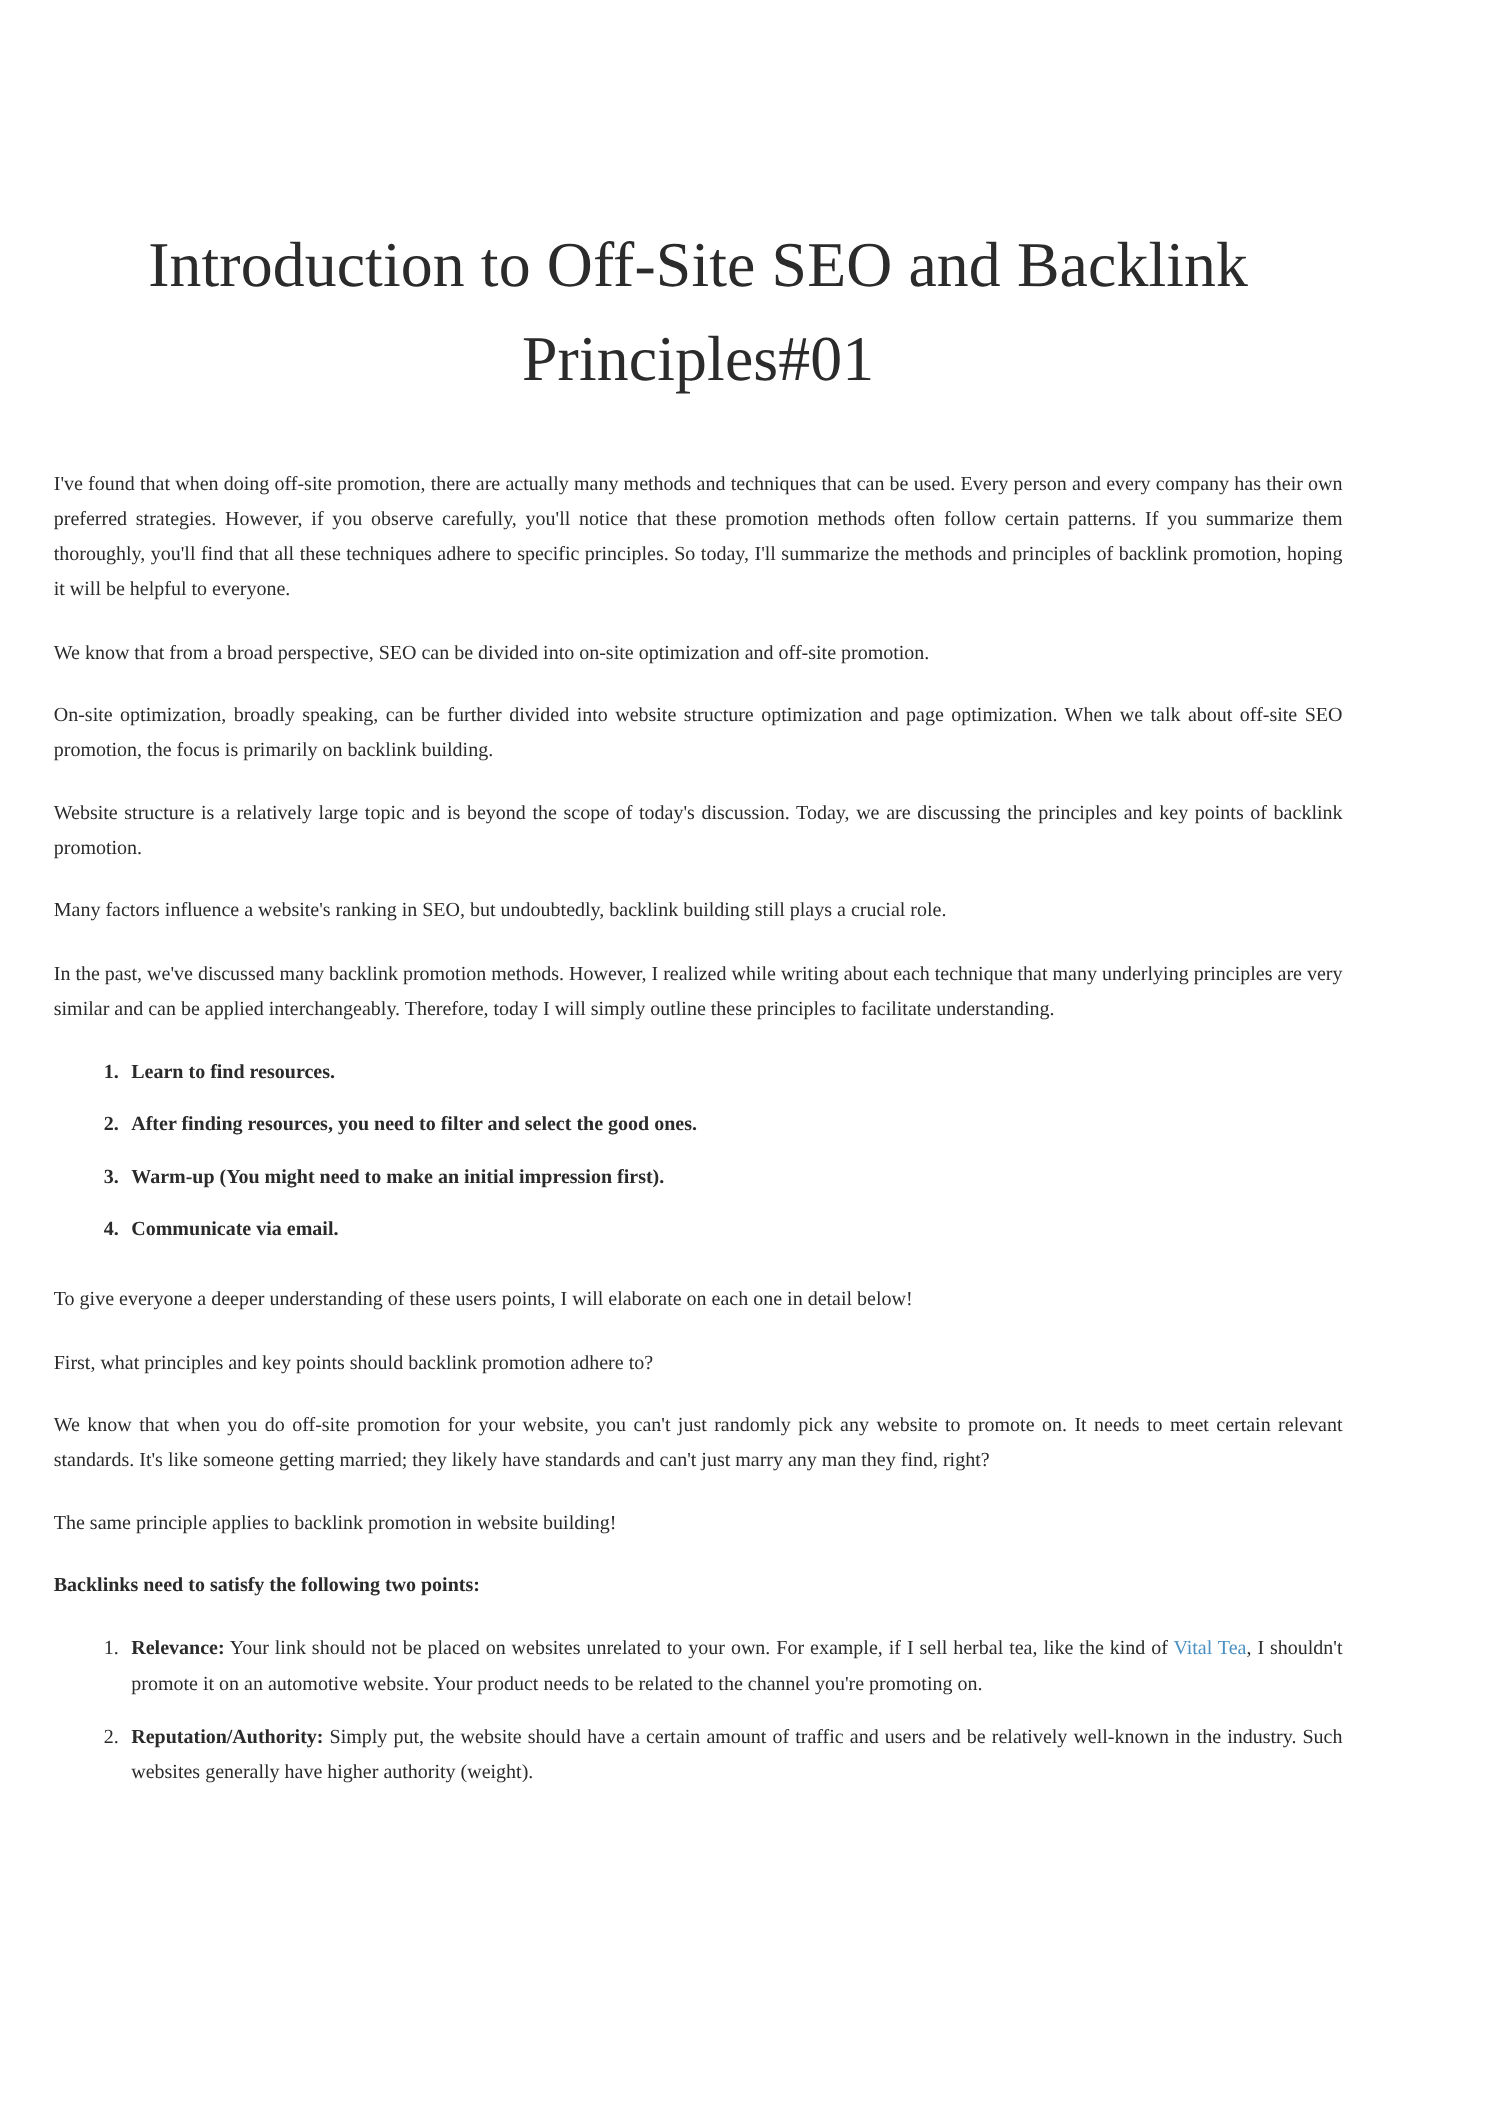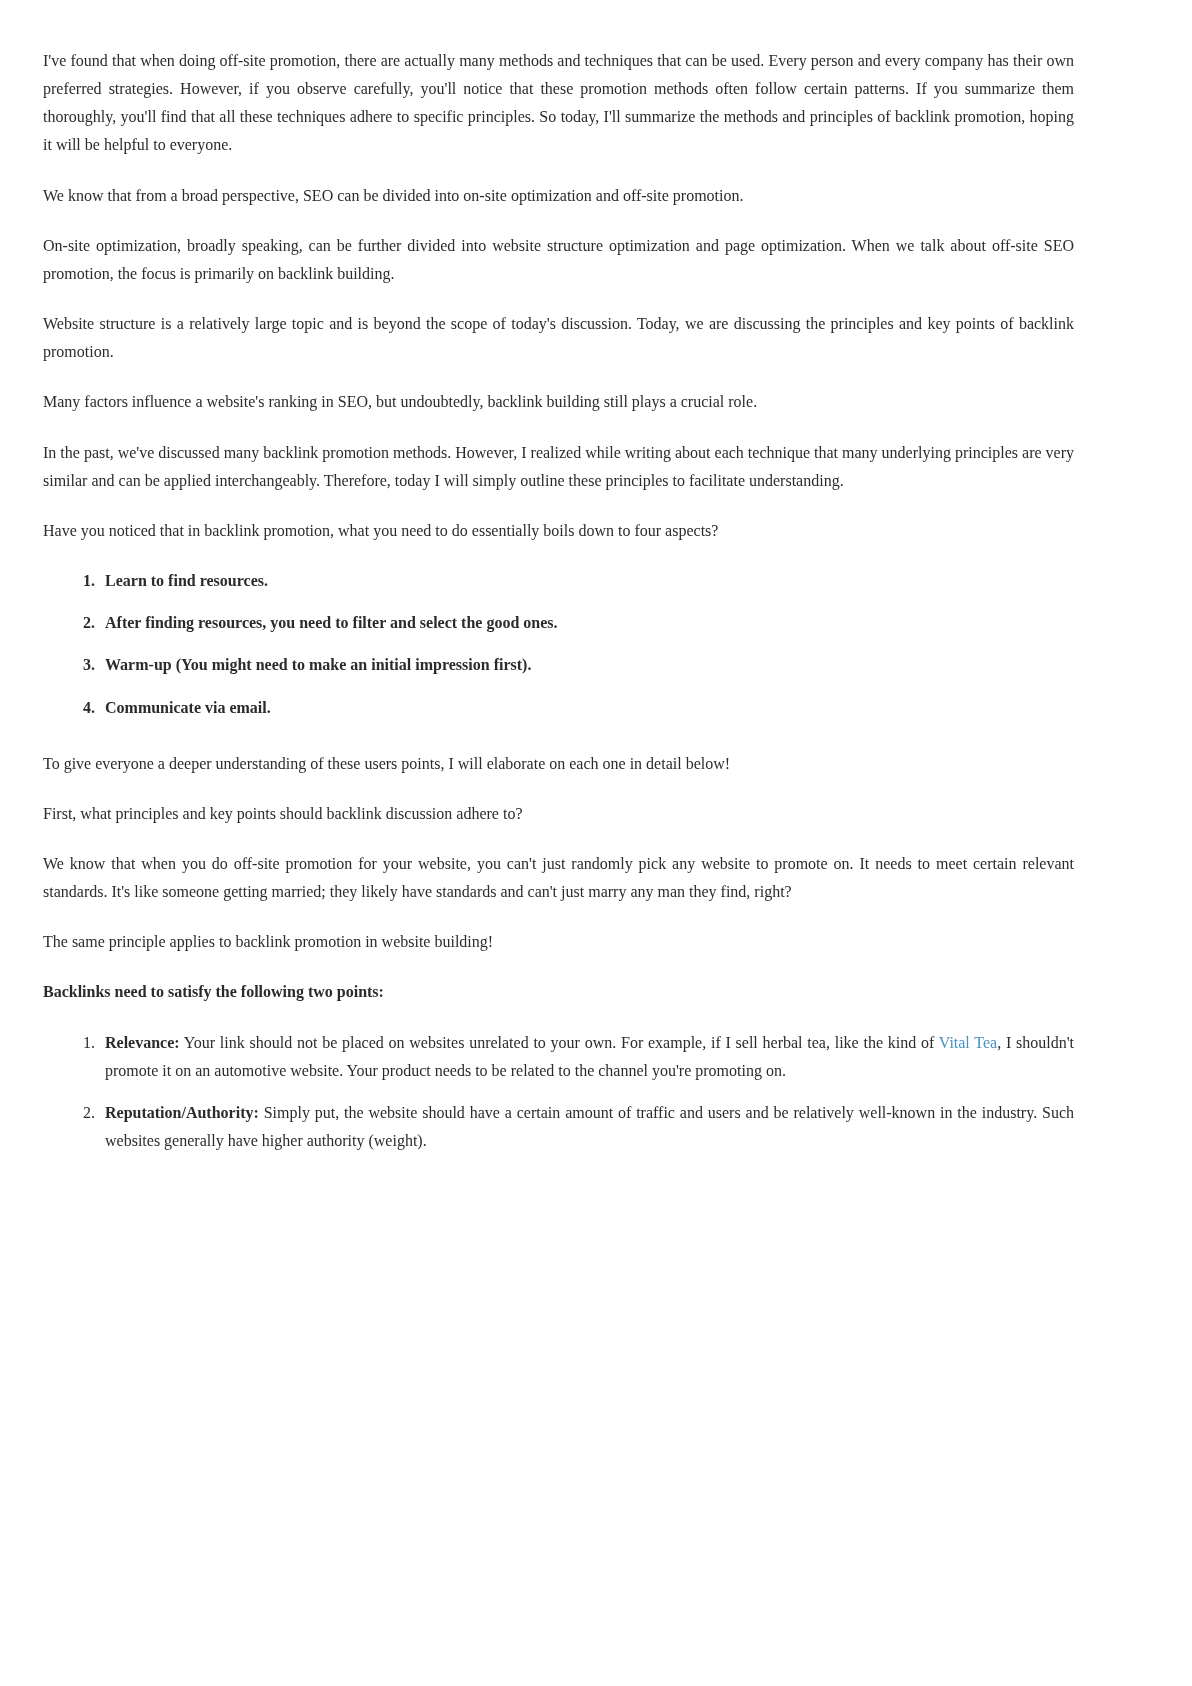--- a/index.html
+++ b/index.html
@@ -81,47 +81,47 @@
     text-decoration: none;
   }
   .sp-after-list { height: 6px; }
 </style>
 </head>
 <body>
 
 <div class="page">
   <div class="content">
 
+    <h1 class="doc-title">Introduction to Off-Site SEO and Backlink Principles#01</h1>
 
     <p class="para first">I've found that when doing off-site promotion, there are actually many methods and techniques that can be used. Every person and every company has their own preferred strategies. However, if you observe carefully, you'll notice that these promotion methods often follow certain patterns. If you summarize them thoroughly, you'll find that all these techniques adhere to specific principles. So today, I'll summarize the methods and principles of backlink promotion, hoping it will be helpful to everyone.</p>
 
     <p class="para">We know that from a broad perspective, SEO can be divided into on-site optimization and off-site promotion.</p>
 
     <p class="para">On-site optimization, broadly speaking, can be further divided into website structure optimization and page optimization. When we talk about off-site SEO promotion, the focus is primarily on backlink building.</p>
 
     <p class="para">Website structure is a relatively large topic and is beyond the scope of today's discussion. Today, we are discussing the principles and key points of backlink promotion.</p>
 
     <p class="para">Many factors influence a website's ranking in SEO, but undoubtedly, backlink building still plays a crucial role.</p>
 
     <p class="para">In the past, we've discussed many backlink promotion methods. However, I realized while writing about each technique that many underlying principles are very similar and can be applied interchangeably. Therefore, today I will simply outline these principles to facilitate understanding.</p>
 
-    <p class="para">Have you noticed that in backlink promotion, what you need to do essentially boils down to four aspects?</p>
 
     <ol class="num-list tight">
       <li class="bold-item">Learn to find resources.</li>
       <li class="bold-item">After finding resources, you need to filter and select the good ones.</li>
       <li class="bold-item">Warm-up (You might need to make an initial impression first).</li>
       <li class="bold-item">Communicate via email.</li>
     </ol>
 
     <div class="sp-after-list"></div>
 
     <p class="para">To give everyone a deeper understanding of these users points, I will elaborate on each one in detail below!</p>
 
-    <p class="para">First, what principles and key points should backlink discussion adhere to?</p>
+    <p class="para">First, what principles and key points should backlink promotion adhere to?</p>
 
     <p class="para">We know that when you do off-site promotion for your website, you can't just randomly pick any website to promote on. It needs to meet certain relevant standards. It's like someone getting married; they likely have standards and can't just marry any man they find, right?</p>
 
     <p class="para">The same principle applies to backlink promotion in website building!</p>
 
     <p class="para bold-lead">Backlinks need to satisfy the following two points:</p>
 
     <ol class="num-list">
       <li><span class="term">Relevance:</span><span class="rest"> Your link should not be placed on websites unrelated to your own. For example, if I sell herbal tea, like the kind of </span><a class="inline-link" href="#">Vital Tea</a><span class="rest">, I shouldn't promote it on an automotive website. Your product needs to be related to the channel you're promoting on.</span></li>
       <li><span class="term">Reputation/Authority:</span><span class="rest"> Simply put, the website should have a certain amount of traffic and users and be relatively well-known in the industry. Such websites generally have higher authority (weight).</span></li>

